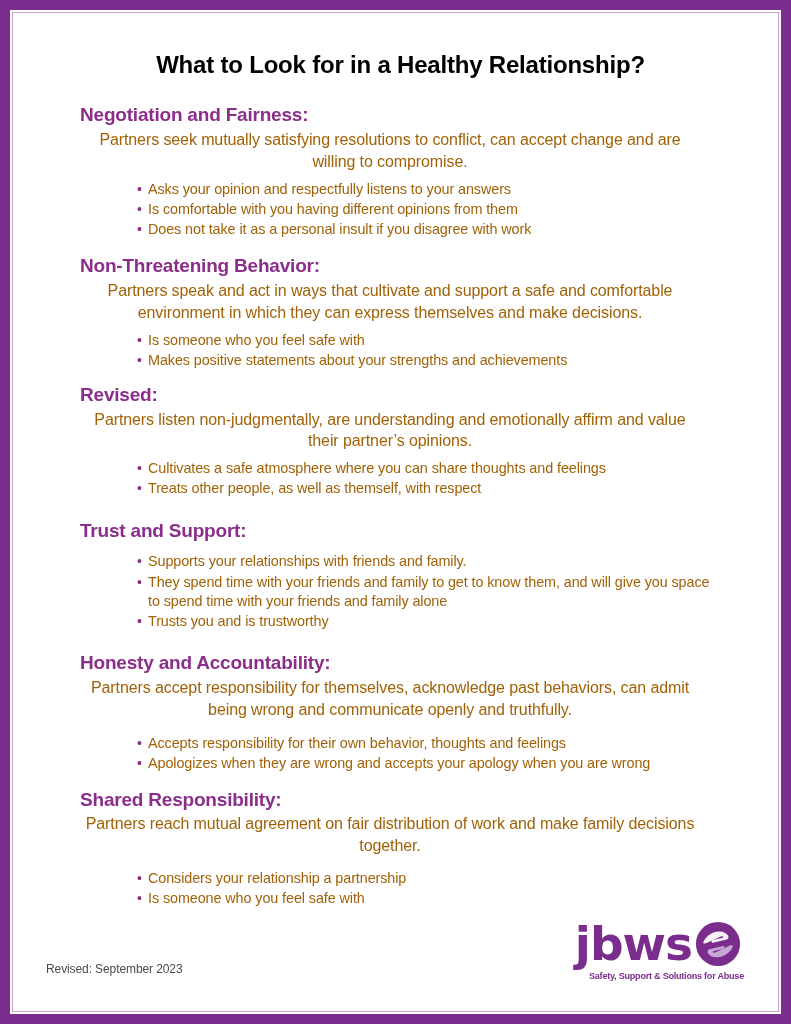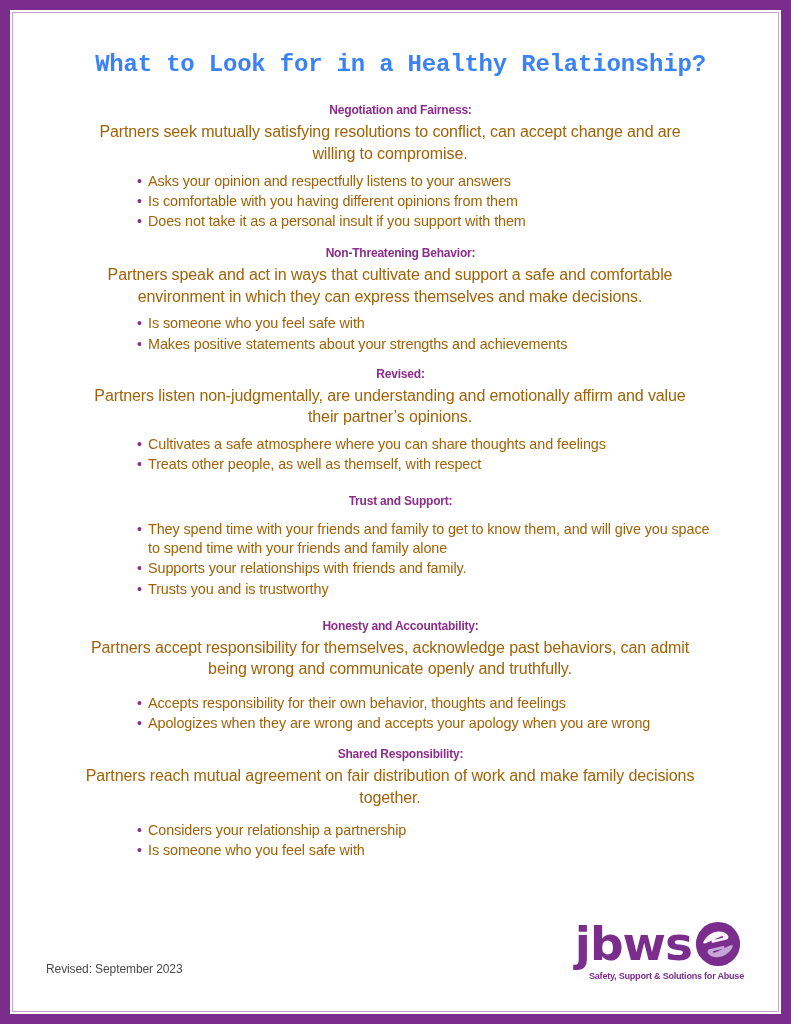--- a/index.html
+++ b/index.html
@@ -36,41 +36,39 @@
     position: absolute;
     left: 0;
     right: 0;
     top: 0;
     bottom: 0;
     padding: 26px 58px 0 68px;
     box-sizing: border-box;
   }
 
   .doc-title {
-    color: #3b82f6;
+    color: #000000;
     font-size: 24px;
     font-weight: bold;
     text-align: center;
     letter-spacing: -0.2px;
     margin: 14px 0 26px 0;
     line-height: 1.1;
-    font-family: Liberation Mono, monospace;
   }
 
   .section {
     margin-bottom: 13px;
   }
   .section-heading {
     color: #8b2d8b;
-    font-size: 12px;
+    font-size: 19px;
     font-weight: bold;
     letter-spacing: -0.2px;
     line-height: 1.15;
     margin: 0 0 3px 0;
-    text-align: center;
   }
   .section-body {
     color: #a16207;
     font-size: 16px;
     line-height: 1.36;
     margin: 0;
     letter-spacing: -0.1px;
     max-width: 620px;
     text-align: center;
   }
@@ -165,21 +163,21 @@
     <div class="content">
 
       <h1 class="doc-title">What to Look for in a Healthy Relationship?</h1>
 
       <div class="section sec-negotiation">
         <h2 class="section-heading">Negotiation and Fairness:</h2>
         <p class="section-body">Partners seek mutually satisfying resolutions to conflict, can accept change and are willing to compromise.</p>
         <ul class="bullets">
           <li>Asks your opinion and respectfully listens to your answers</li>
           <li>Is comfortable with you having different opinions from them</li>
-          <li>Does not take it as a personal insult if you support with them</li>
+          <li>Does not take it as a personal insult if you disagree with work</li>
         </ul>
       </div>
 
       <div class="section sec-nonthreat">
         <h2 class="section-heading">Non-Threatening Behavior:</h2>
         <p class="section-body">Partners speak and act in ways that cultivate and support a safe and comfortable environment in which they can express themselves and make decisions.</p>
         <ul class="bullets">
           <li>Is someone who you feel safe with</li>
           <li>Makes positive statements about your strengths and achievements</li>
         </ul>
@@ -190,22 +188,22 @@
         <p class="section-body">Partners listen non-judgmentally, are understanding and emotionally affirm and value their partner’s opinions.</p>
         <ul class="bullets">
           <li>Cultivates a safe atmosphere where you can share thoughts and feelings</li>
           <li>Treats other people, as well as themself, with respect</li>
         </ul>
       </div>
 
       <div class="section sec-trust">
         <h2 class="section-heading">Trust and Support:</h2>
         <ul class="bullets">
+          <li>Supports your relationships with friends and family.</li>
           <li>They spend time with your friends and family to get to know them, and will give you space to spend time with your friends and family alone</li>
-          <li>Supports your relationships with friends and family.</li>
           <li>Trusts you and is trustworthy</li>
         </ul>
       </div>
 
       <div class="section sec-honesty">
         <h2 class="section-heading">Honesty and Accountability:</h2>
         <p class="section-body">Partners accept responsibility for themselves, acknowledge past behaviors, can admit being wrong and communicate openly and truthfully.</p>
         <ul class="bullets">
           <li>Accepts responsibility for their own behavior, thoughts and feelings</li>
           <li>Apologizes when they are wrong and accepts your apology when you are wrong</li>

